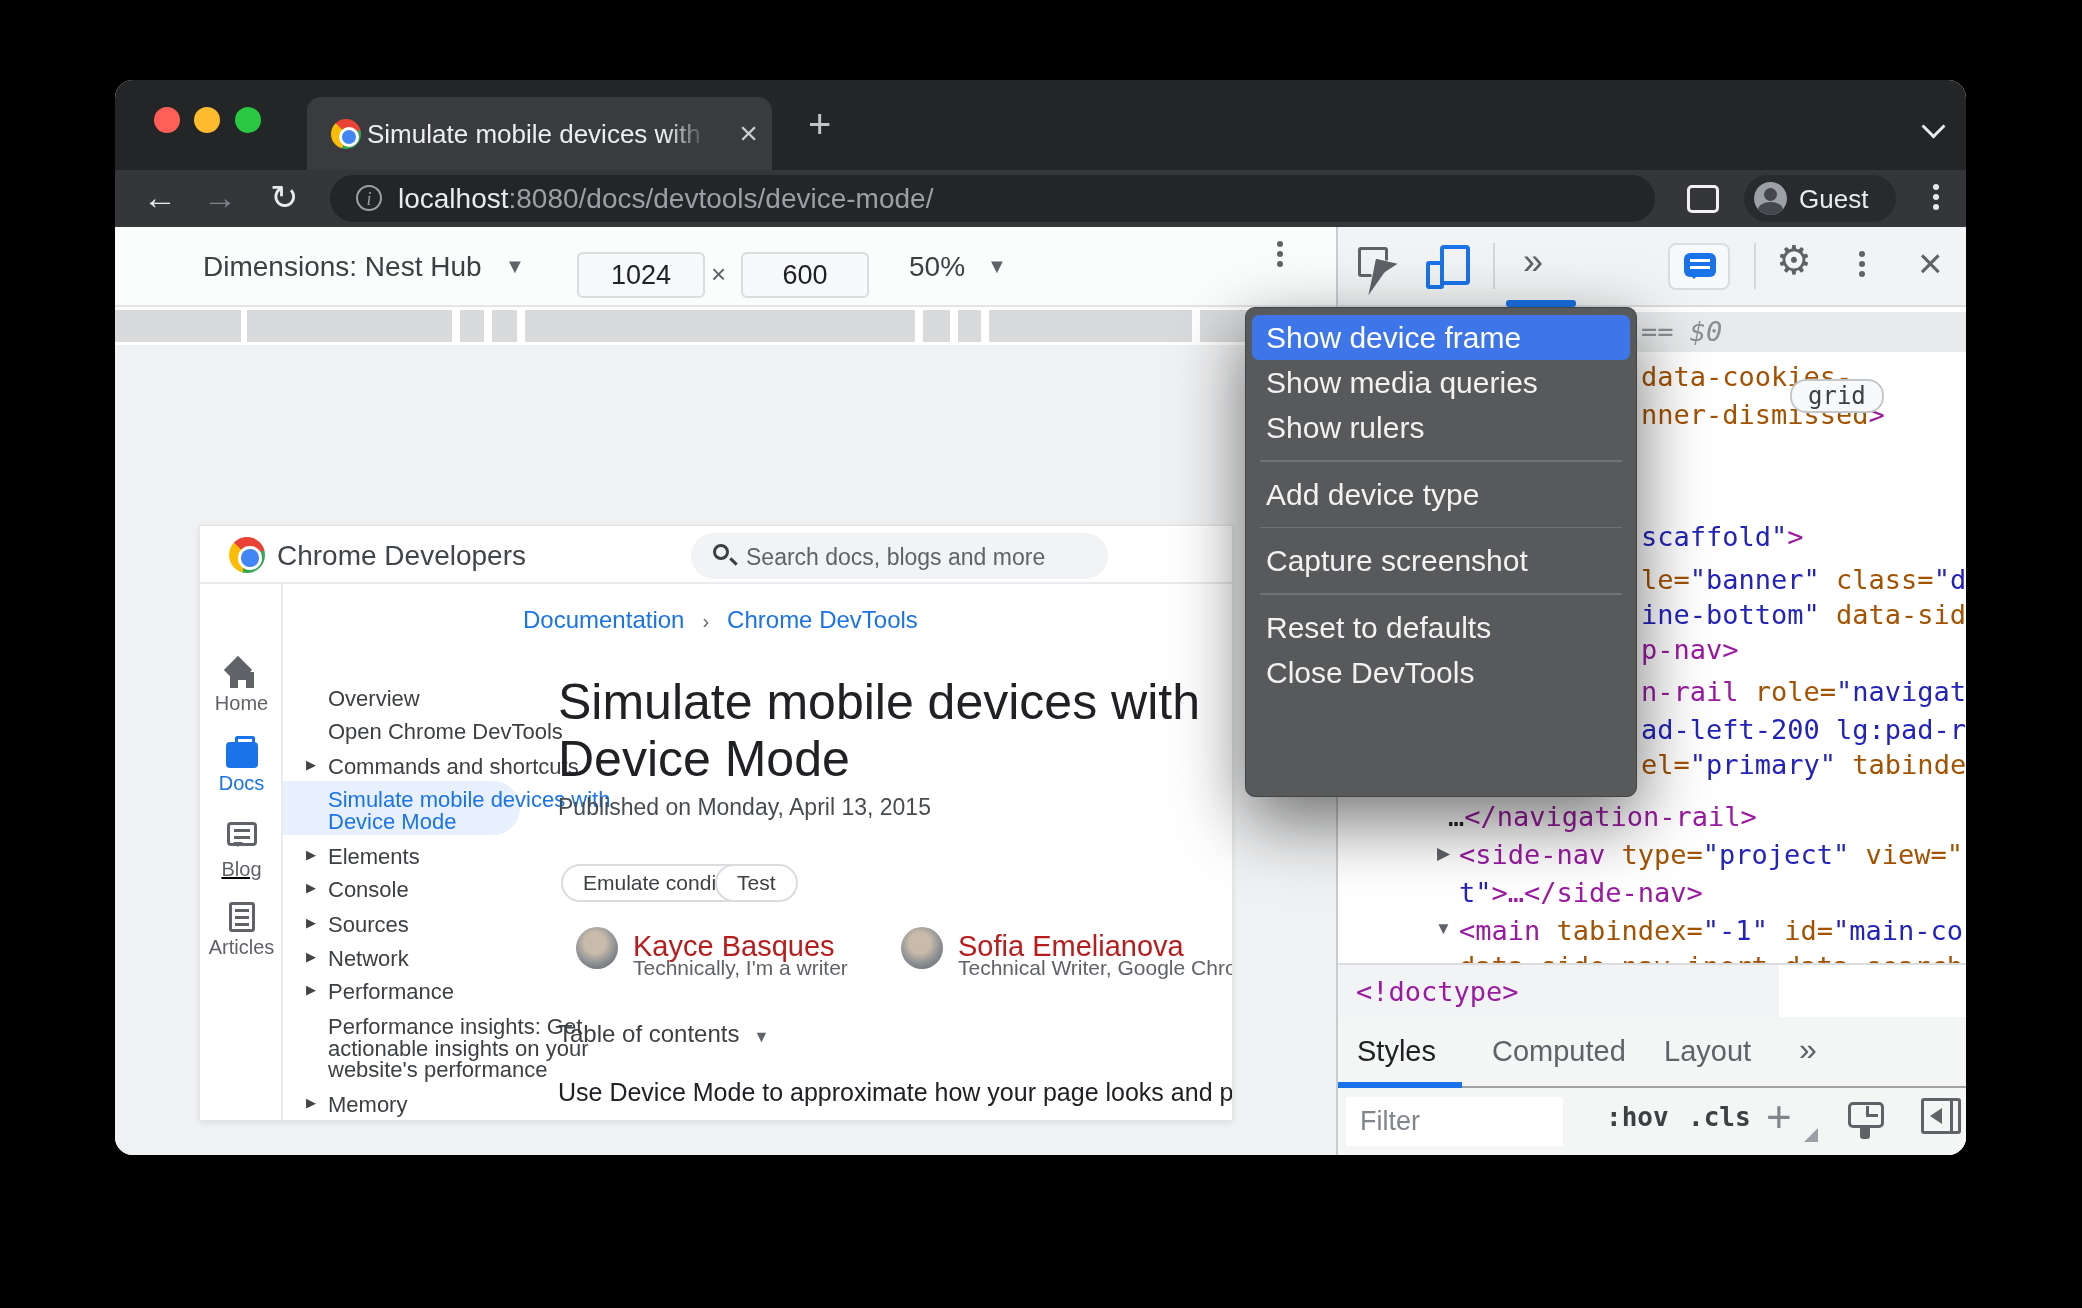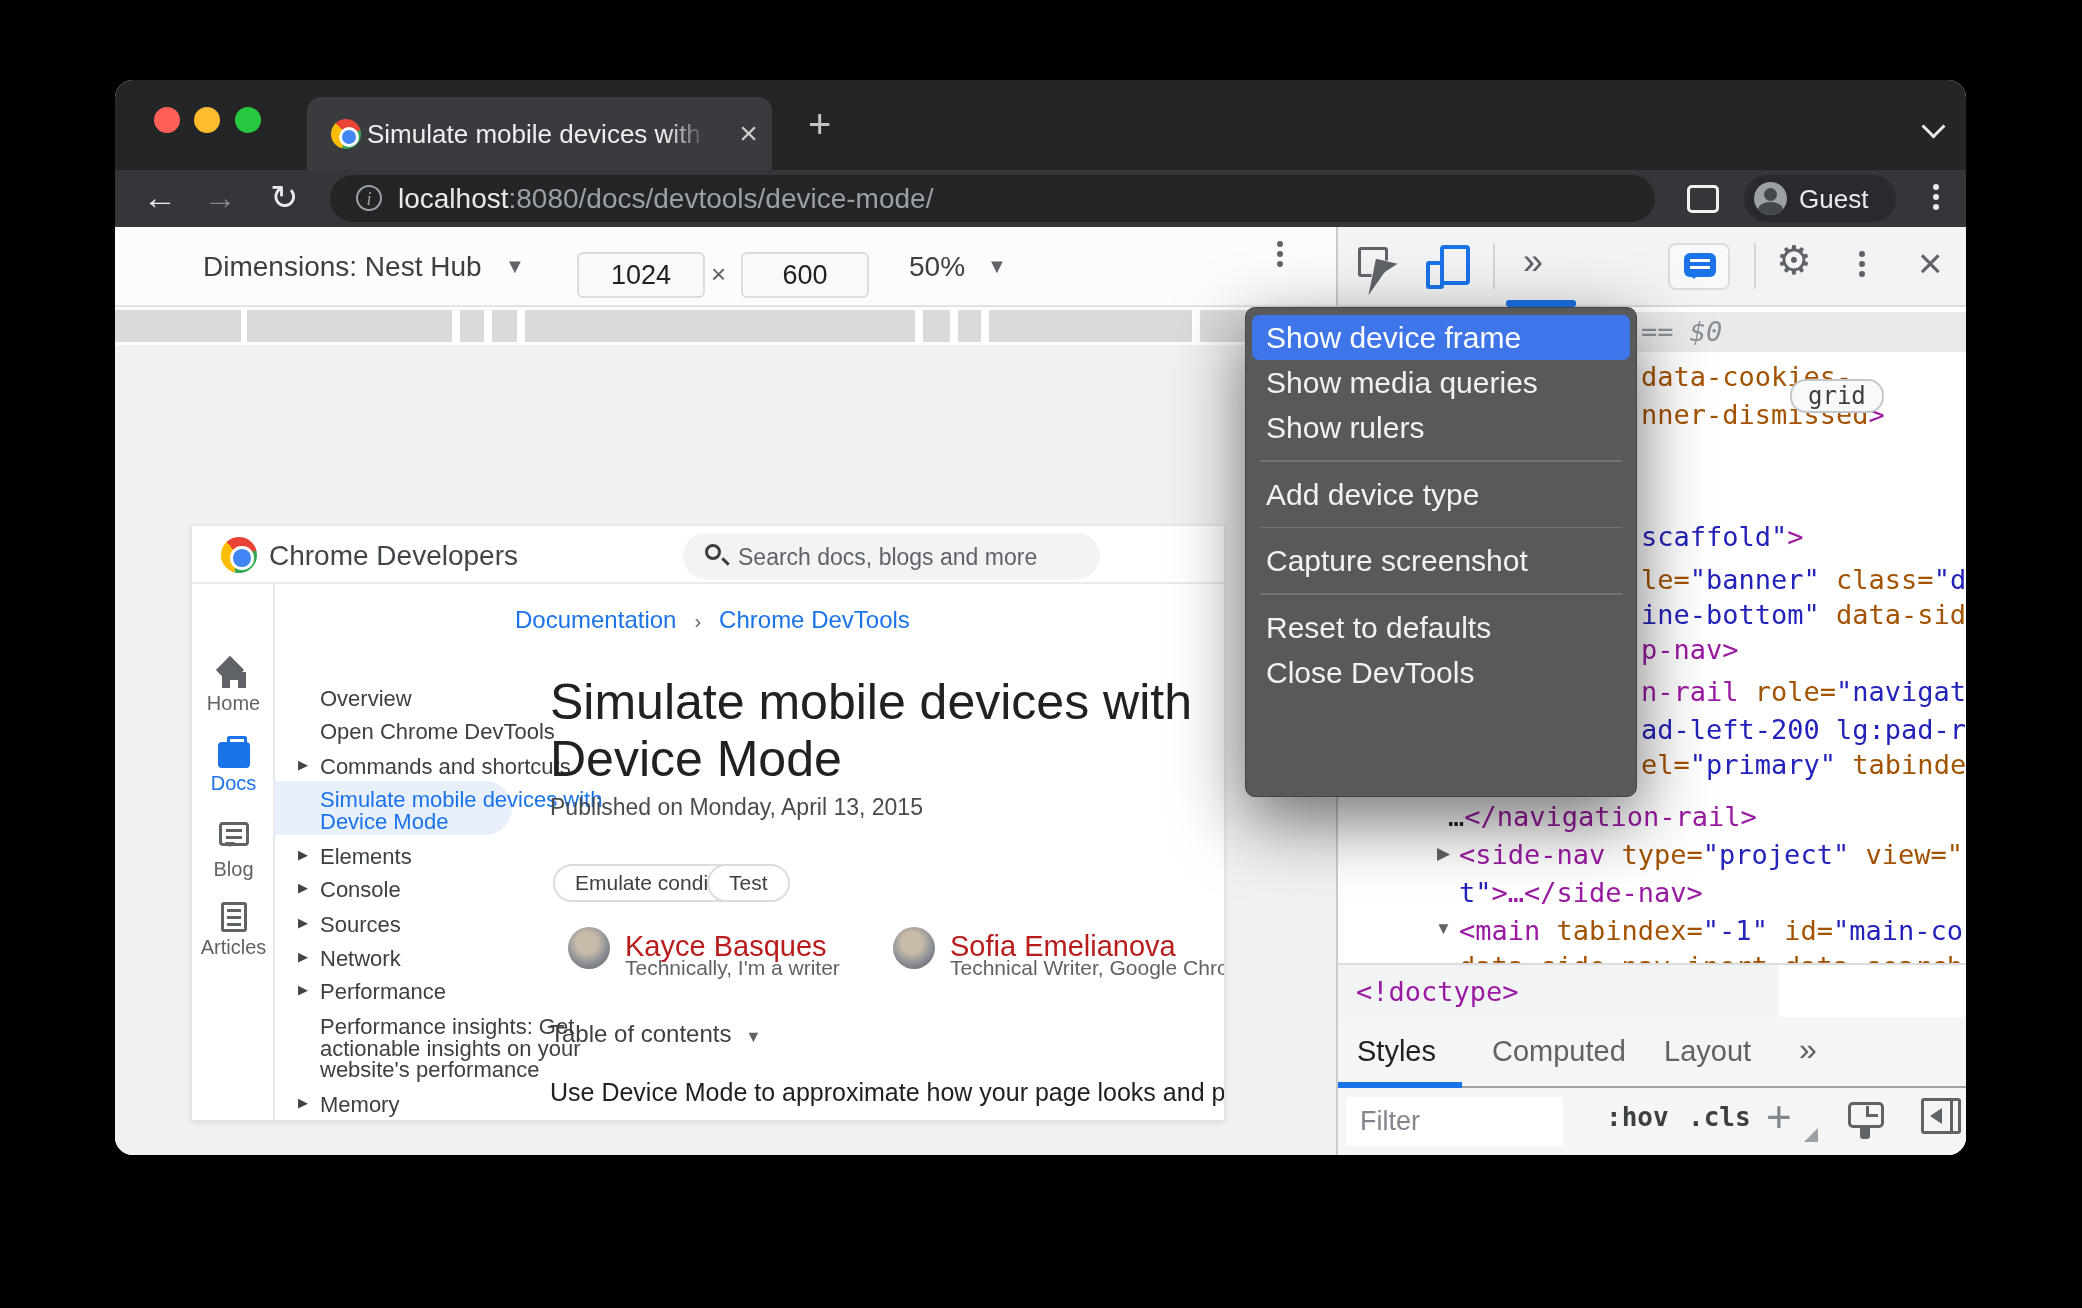--- a/index.html
+++ b/index.html
@@ -48,21 +48,21 @@
   #times{position:absolute;left:596px;top:32px;color:#5f6368;font-size:26px;}
   #zoom-label{position:absolute;left:794px;top:24px;font-size:28px;color:#3c4043;}
   #zoom-caret{position:absolute;left:872px;top:28px;}
   #emu-dots{left:1162px;}
   #emu-dots i{background:#5f6368;}
   
   #mq-bar{position:absolute;left:0;top:227px;width:1221px;height:38px;background:#fff;}
   #mq-bar .seg{position:absolute;top:3px;height:32px;background:#d8dadc;}
   #canvas{position:absolute;left:0;top:265px;width:1221px;height:810px;background:#f0f1f2;}
   
-  #site{position:absolute;left:76px;top:180px;width:1034px;height:596px;background:#fff;
+  #site{position:absolute;left:84px;top:180px;width:1034px;height:596px;background:#fff;
     border:1px solid #e4e4e4;box-shadow:0 2px 6px rgba(0,0,0,.08);overflow:hidden;}
   .chrome-logo{border-radius:50%;background:conic-gradient(from -45deg,#ea4335 0 120deg,#4285f4 0 120deg,#34a853 120deg 240deg,#fbbc05 240deg 360deg);position:relative;}
   .chrome-logo:before{content:"";position:absolute;left:26%;top:26%;width:48%;height:48%;border-radius:50%;background:#4285f4;border:3px solid #fff;}
   #site-header{position:absolute;left:0;top:0;width:100%;height:58px;border-bottom:2px solid #e8eaed;}
   #site-logo{position:absolute;left:29px;top:11px;width:36px;height:36px;}
   #site-brand{position:absolute;left:77px;top:14px;font-size:28px;color:#40454a;}
   #site-search{position:absolute;left:491px;top:7px;width:417px;height:46px;border-radius:23px;background:#f1f3f4;}
   #search-glyph{position:absolute;left:22px;top:11px;width:16px;height:16px;border:3px solid #3c4043;border-radius:50%;}
   #search-glyph:before{content:"";position:absolute;left:13px;top:13px;width:9px;height:3px;background:#3c4043;transform:rotate(45deg);}
   #search-ph{position:absolute;left:55px;top:11px;font-size:23px;color:#5f6368;}
@@ -245,21 +245,21 @@
 
       <div id="rail">
         <div class="rail-item" style="top:78px;">
           <span class="ico-home"><i></i></span>
           <div class="rail-label">Home</div>
         </div>
         <div class="rail-item" style="top:158px;">
           <span class="ico-docs"></span>
           <div class="rail-label active">Docs</div>
         </div>
-        <div class="rail-item" style="top:238px;">
+        <div class="rail-item" style="top:238px;text-decoration:underline;">
           <span class="ico-chat"></span>
           <div class="rail-label" style="margin-top:8px;">Blog</div>
         </div>
         <div class="rail-item" style="top:318px;">
           <span class="ico-page"></span>
           <div class="rail-label">Articles</div>
         </div>
       </div>
 
       <div id="site-breadcrumb">

